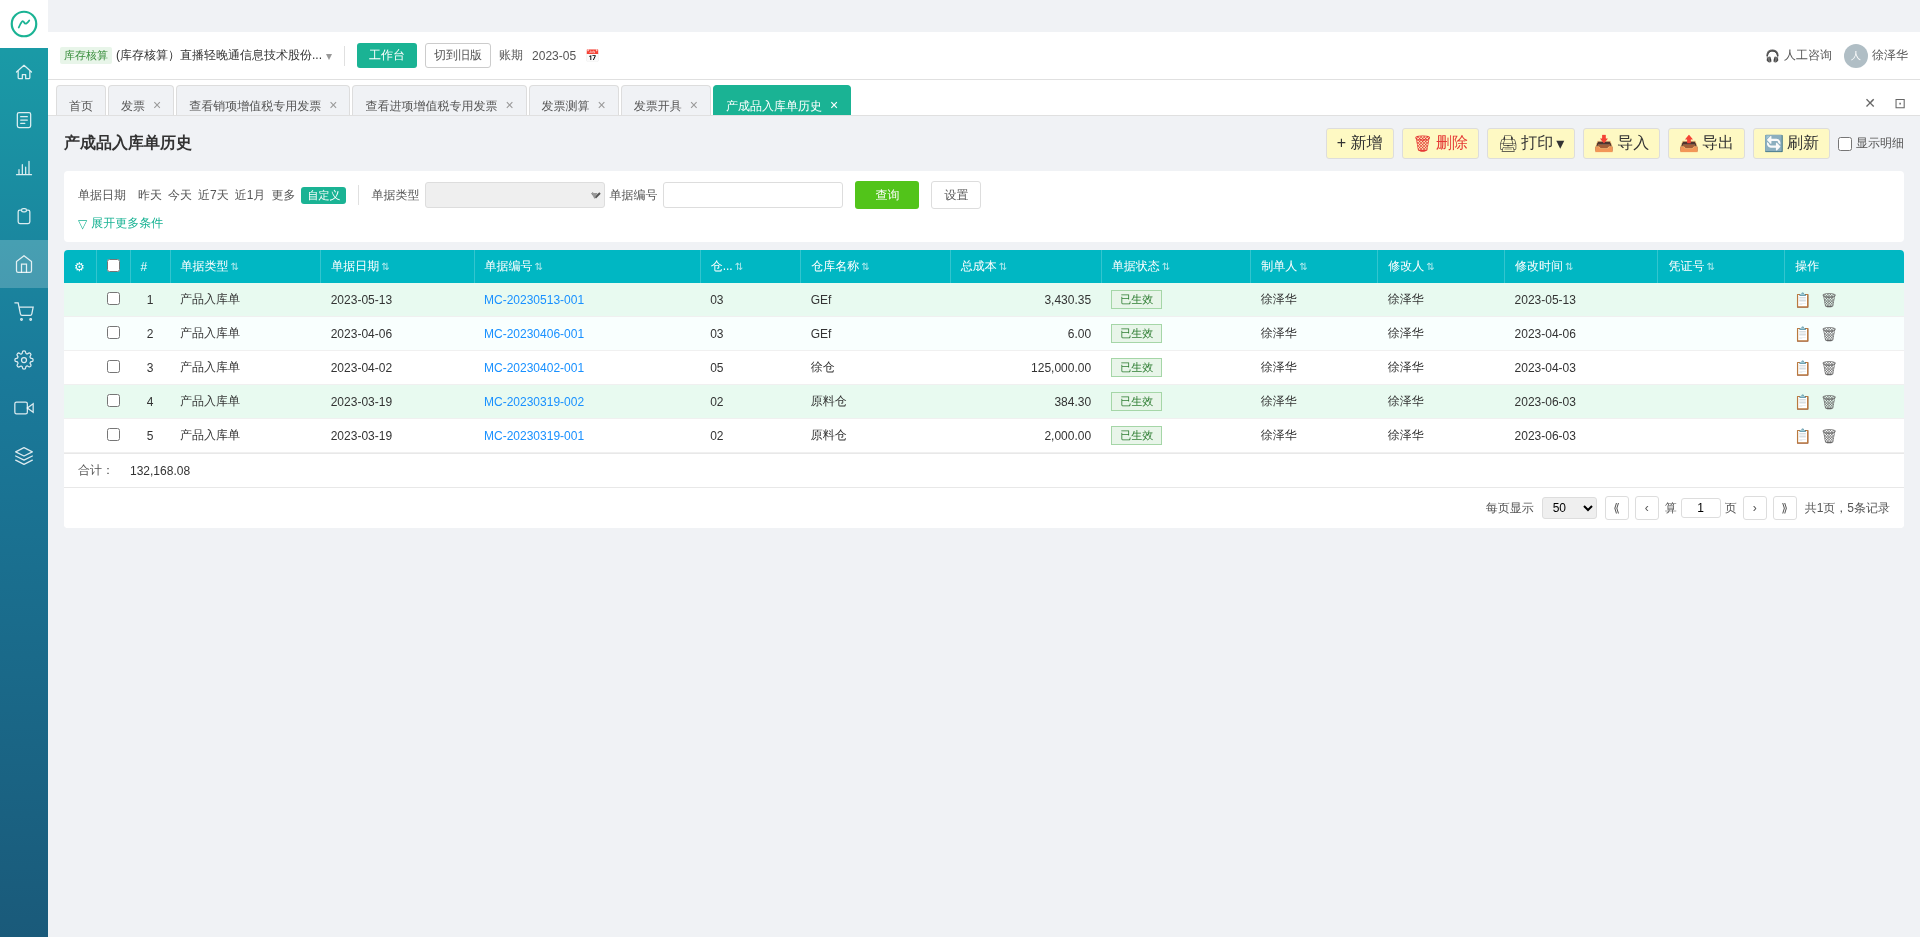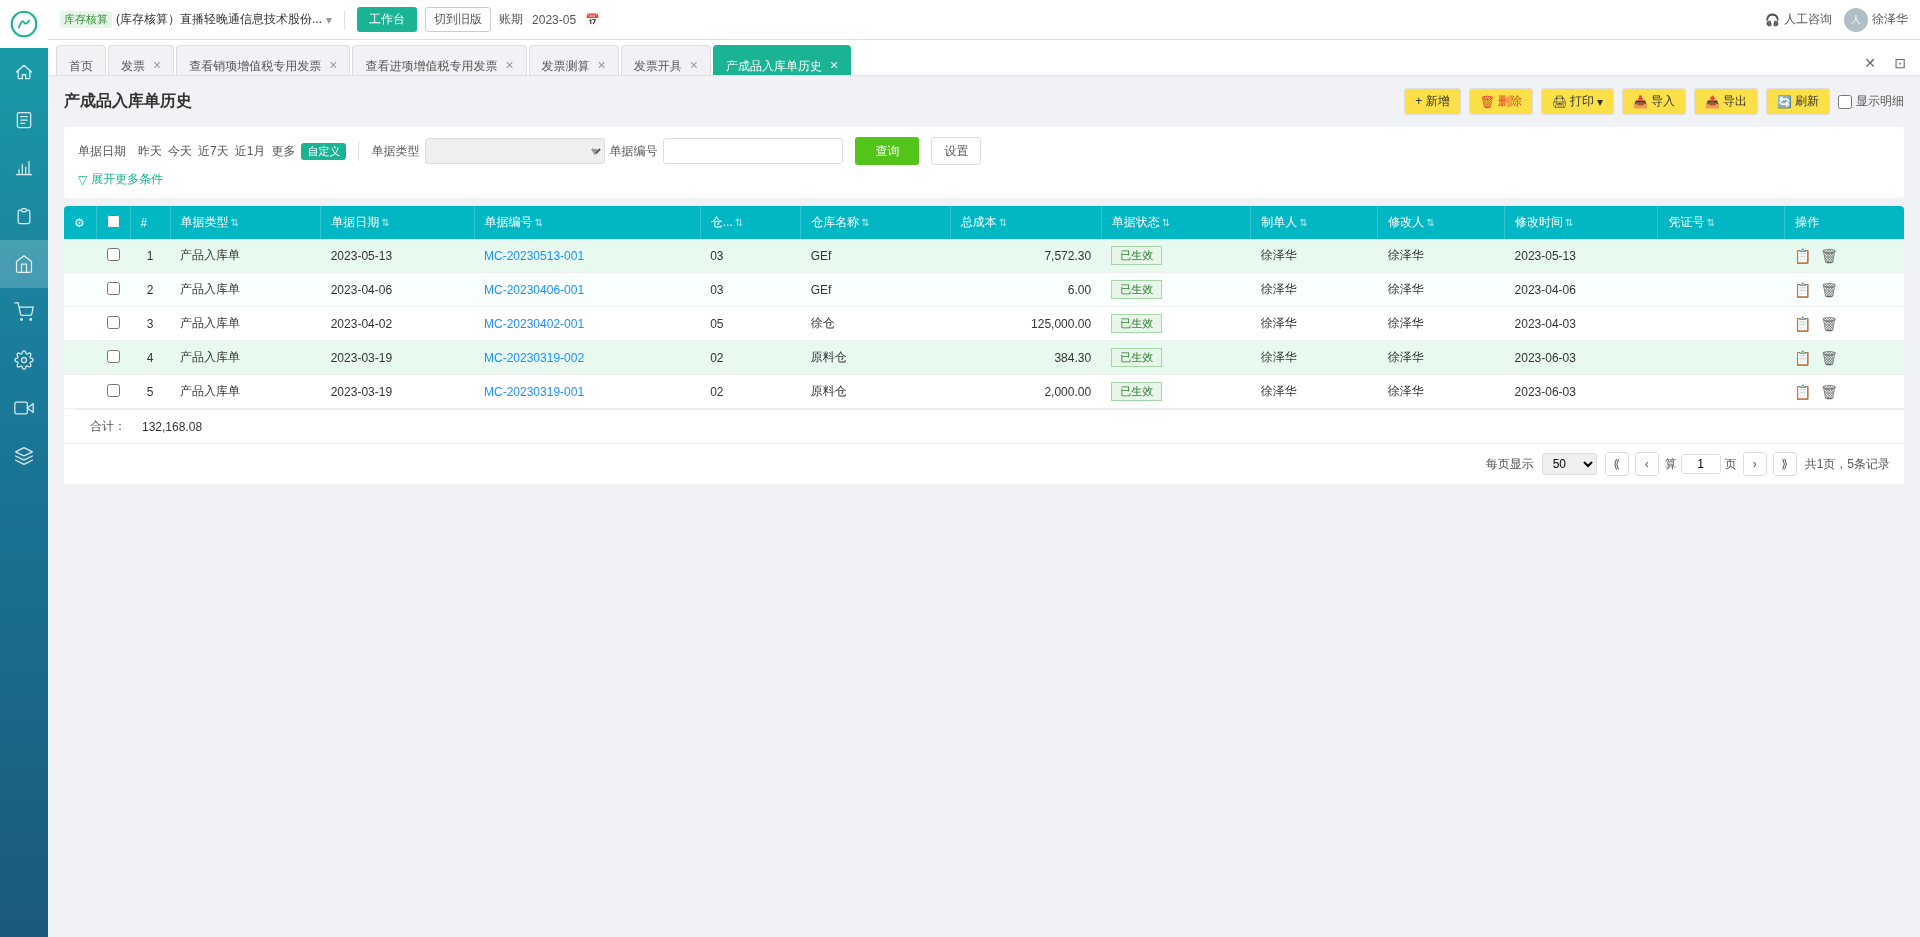--- a/index.html
+++ b/index.html
@@ -13,21 +13,21 @@
     .sidebar-logo { width: 48px; height: 48px; background: #fff; display: flex; align-items: center; justify-content: center; }
     .sidebar-logo svg { width: 28px; height: 28px; }
     .sidebar-item { width: 48px; height: 48px; display: flex; align-items: center; justify-content: center; color: rgba(255,255,255,0.8); cursor: pointer; position: relative; }
     .sidebar-item.active { background: rgba(255,255,255,0.2); }
     .sidebar-item svg { width: 20px; height: 20px; fill: none; stroke: rgba(255,255,255,0.85); stroke-width: 1.5; }
 
     
     .main { flex: 1; display: flex; flex-direction: column; background: #f0f2f5; overflow: hidden; }
 
     
-    .top-header { height: 40px; background: #fff; display: flex; align-items: center; padding: 0 12px; border-bottom: 1px solid #e0e0e0; justify-content: space-between; }
+    .top-header { height: 48px; background: #fff; display: flex; align-items: center; padding: 0 12px; border-bottom: 1px solid #e0e0e0; justify-content: space-between; margin-top: 32px; }
     .header-left { display: flex; align-items: center; gap: 8px; }
     .company-name { font-size: 12px; color: #333; display: flex; align-items: center; gap: 4px; }
     .company-tag { background: #e8f5e9; color: #388e3c; font-size: 11px; padding: 1px 4px; border-radius: 2px; }
     .workbench-btn { background: #1ab394; color: #fff; border: none; padding: 4px 12px; border-radius: 3px; cursor: pointer; font-size: 12px; }
     .switch-btn { border: 1px solid #ccc; background: #fff; padding: 3px 8px; border-radius: 3px; cursor: pointer; font-size: 12px; color: #555; }
     .period-info { font-size: 12px; color: #555; display: flex; align-items: center; gap: 9px; }
     .header-right { display: flex; align-items: center; gap: 12px; font-size: 12px; color: #555; }
     .user-service { display: flex; align-items: center; gap: 4px; cursor: pointer; }
     .user-name { display: flex; align-items: center; gap: 4px; cursor: pointer; }
     .user-avatar { width: 24px; height: 24px; background: #ddd; border-radius: 50%; overflow: hidden; }
@@ -39,21 +39,21 @@
     .tab-item .tab-close { font-size: 14px; color: inherit; line-height: 1; margin-left: 2px; }
     .tab-item:not(.active) .tab-close { color: #999; }
     .tab-controls { margin-left: auto; display: flex; align-items: center; gap: 6px; }
     .tab-ctrl-btn { width: 24px; height: 24px; display: flex; align-items: center; justify-content: center; cursor: pointer; color: #666; font-size: 14px; }
 
     
     .page-content { flex: 1; padding: 12px 16px; overflow: auto; background: #f0f2f5; }
     .page-header { display: flex; align-items: center; justify-content: space-between; margin-bottom: 12px; }
     .page-title { font-size: 16px; font-weight: 600; color: #333; }
     .toolbar { display: flex; gap: 8px; align-items: center; }
-    .toolbar-btn { display: flex; align-items: center; gap: 3px; padding: 4px 10px; border: 1px solid #ddd; background: #fde047; border-radius: 3px; cursor: pointer; font-size: 12px; color: #333; }
+    .toolbar-btn { display: flex; align-items: center; gap: 3px; padding: 4px 10px; border: 1px solid #ddd; background: #fef9c3; border-radius: 3px; cursor: pointer; font-size: 16px; color: #333; }
     .toolbar-btn.danger { color: #e53935; }
 
     
     .filter-area { background: #fff; border-radius: 4px; padding: 10px 14px; margin-bottom: 8px; }
     .filter-row { display: flex; align-items: center; gap: 12px; flex-wrap: wrap; }
     .filter-label { font-size: 12px; color: #555; white-space: nowrap; }
     .filter-date-shortcuts { display: flex; gap: 6px; align-items: center; }
     .date-shortcut { font-size: 12px; color: #555; cursor: pointer; }
     .date-shortcut.more { color: #555; }
     .date-range-display { font-size: 12px; color: #555; margin-top: 2px; }
@@ -81,21 +81,21 @@
     .td-check { text-align: center; }
     .td-num { text-align: center; color: #666; }
     .status-badge { display: inline-block; padding: 1px 8px; border-radius: 0; font-size: 11px; text-align: center; }
     .status-active { background: #e8f5e9; color: #2e7d32; border: 1px solid #a5d6a7; }
     .link-text { color: #1890ff; cursor: pointer; }
     .action-btns { display: flex; gap: 8px; align-items: center; }
     .action-btn { cursor: pointer; color: #666; font-size: 14px; }
     .settings-icon-cell { width: 32px; text-align: center; }
 
     
-    .table-footer { background: #fff; border-top: 1px solid #e8e8e8; padding: 8px 14px; display: flex; align-items: center; gap: 16px; margin-left: 12px; }
+    .table-footer { background: #fff; border-top: 1px solid #e8e8e8; padding: 8px 14px; display: flex; align-items: center; gap: 16px; }
     .footer-total { font-size: 12px; color: #555; }
     .footer-total-val { font-size: 12px; font-weight: 500; }
 
     
     .pagination-bar { background: #fff; border-top: 1px solid #e8e8e8; padding: 8px 14px; display: flex; align-items: center; justify-content: flex-end; gap: 8px; }
     .page-size-label { font-size: 12px; color: #555; }
     .page-size-select { border: 1px solid #ddd; border-radius: 3px; padding: 2px 6px; font-size: 12px; }
     .page-nav { display: flex; align-items: center; gap: 6px; }
     .page-nav-btn { width: 24px; height: 24px; display: flex; align-items: center; justify-content: center; cursor: pointer; color: #555; border: 1px solid #ddd; border-radius: 3px; font-size: 12px; background: #fff; }
     .page-input-wrap { display: flex; align-items: center; gap: 4px; font-size: 12px; color: #555; }
@@ -334,21 +334,21 @@
       <td class="settings-icon-cell"></td>
       <td class="td-check">
         <input type="checkbox" style="">
       </td>
       <td class="td-num">1</td>
       <td>产品入库单</td>
       <td>2023-05-13</td>
       <td><span class="link-text">MC-20230513-001</span></td>
       <td>03</td>
       <td>GEf</td>
-      <td style="text-align:right;">7,572.30</td>
+      <td style="text-align:right;">3,430.35</td>
       <td>
         <span class="status-badge status-active">已生效</span>
       </td>
       <td>徐泽华</td>
       <td>徐泽华</td>
       <td>2023-05-13</td>
       <td></td>
       <td>
         <div class="action-btns">
           <span class="action-btn" title="编辑">📋</span>

